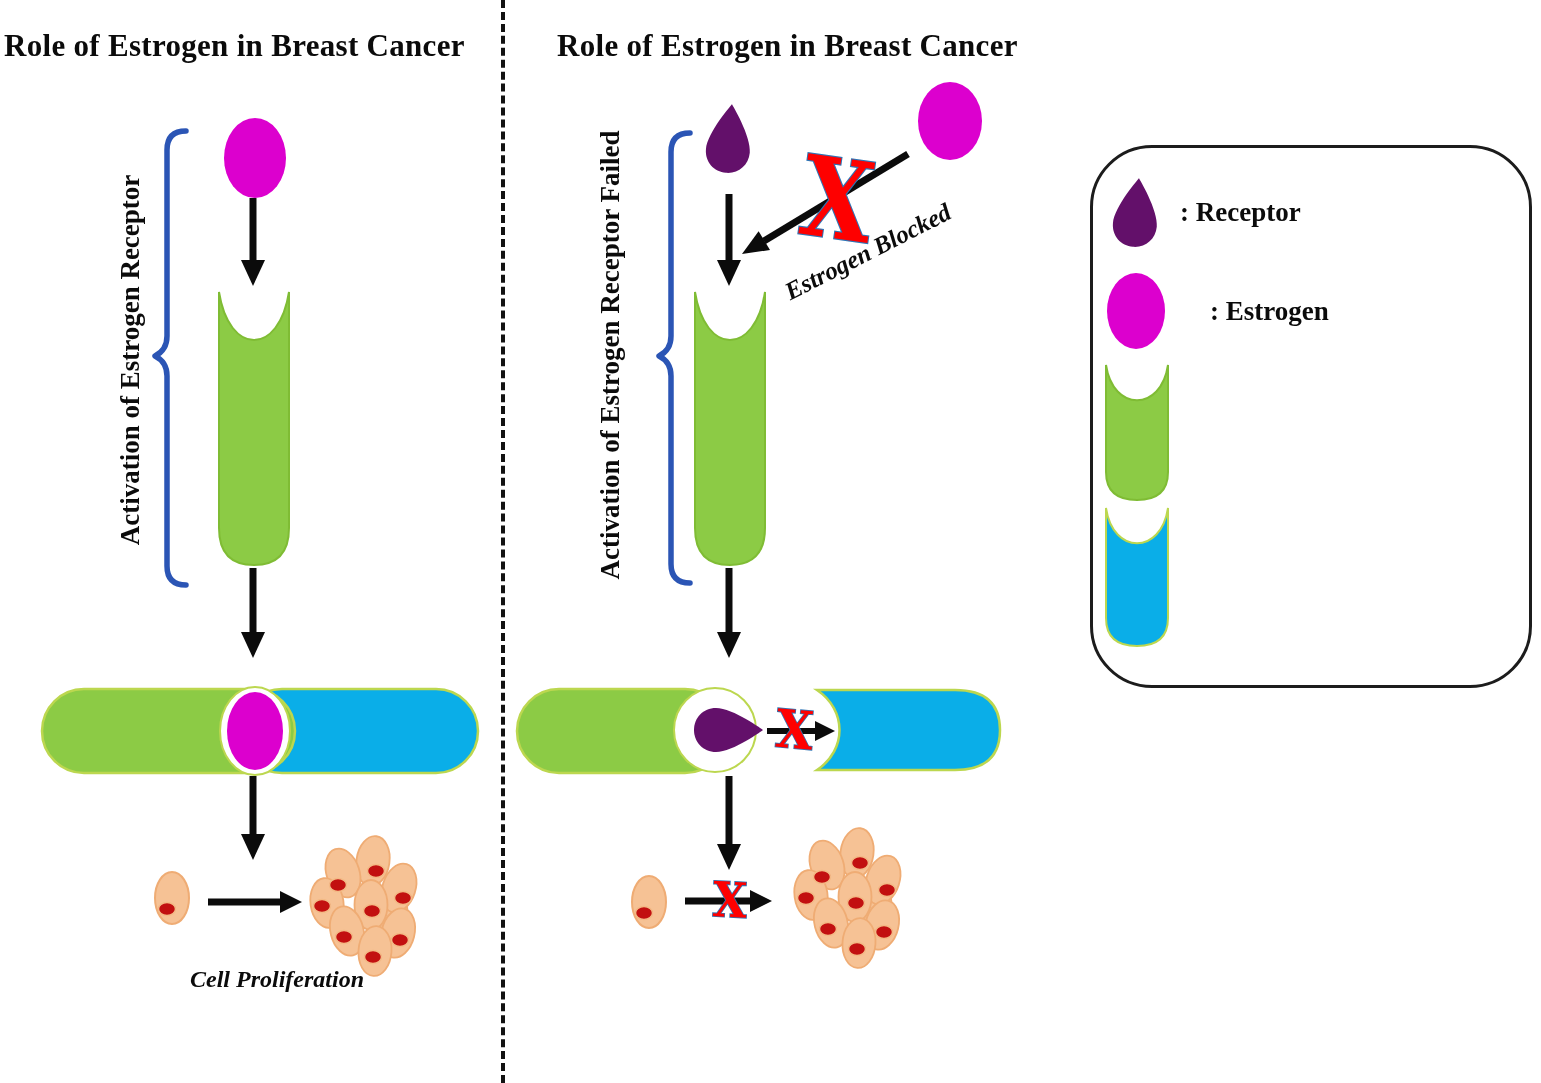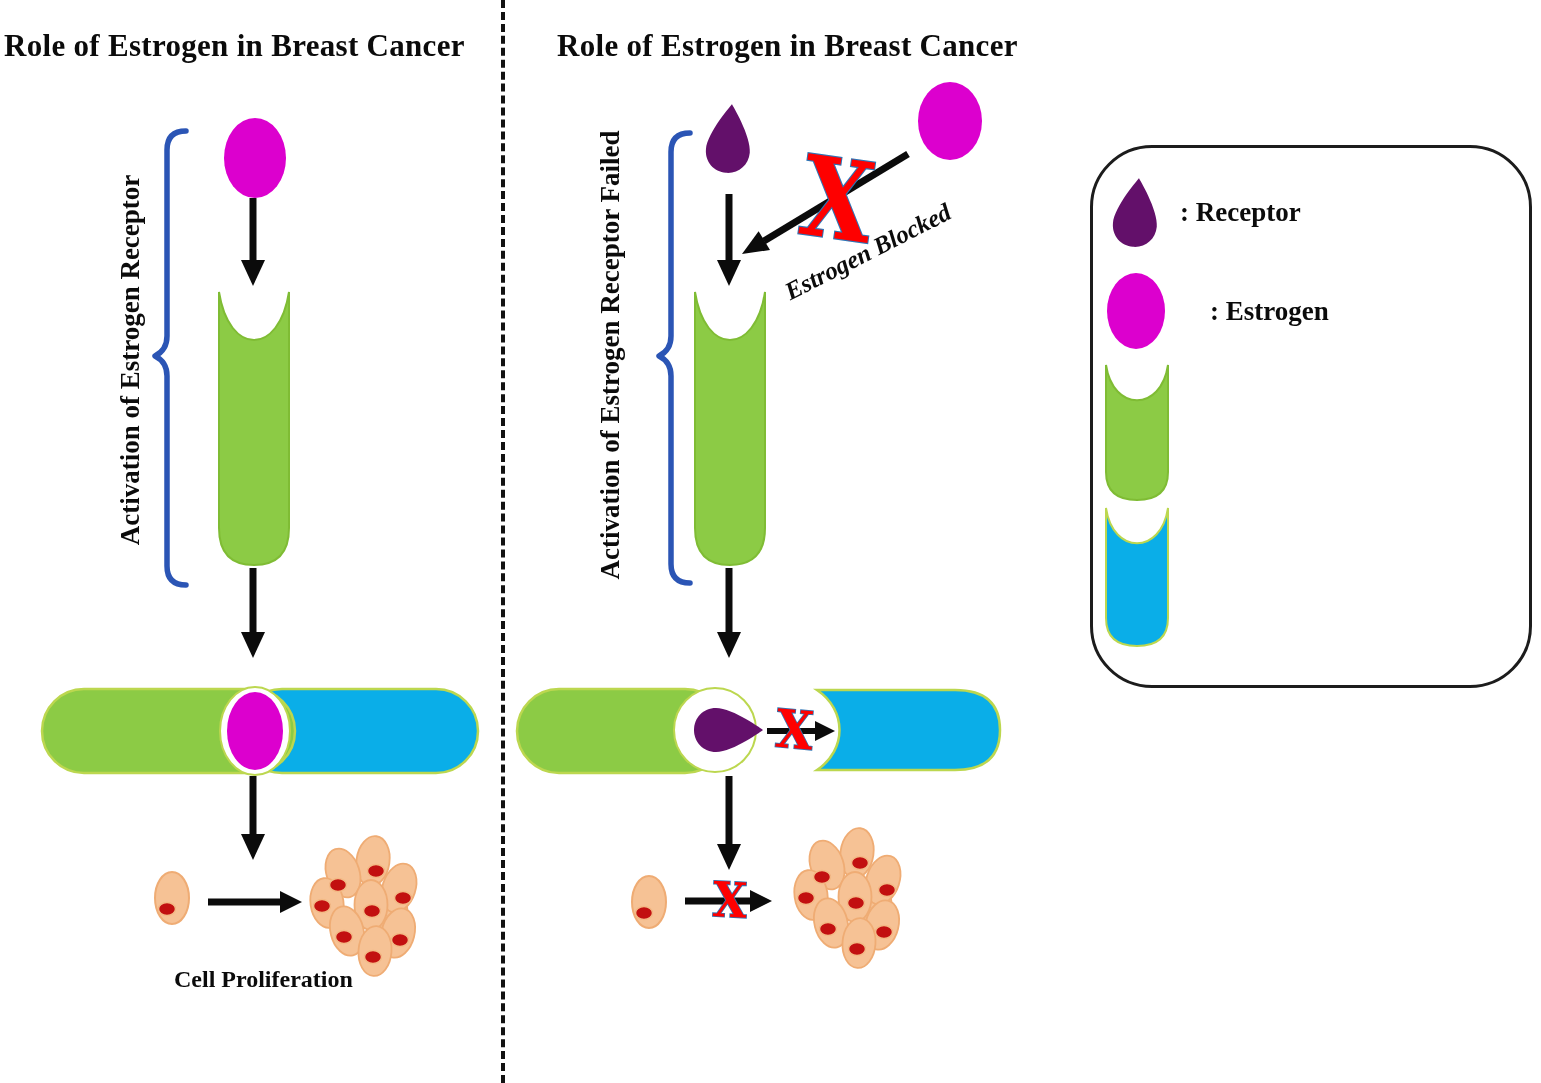--- a/index.html
+++ b/index.html
@@ -89,21 +89,21 @@
       <ellipse cx="73" cy="28" rx="8.5" ry="6.5" style="fill:var(--nucleus);stroke:#F3BA86" stroke-width="1.5"></ellipse>
       <ellipse cx="35" cy="42" rx="8.5" ry="6.5" style="fill:var(--nucleus);stroke:#F3BA86" stroke-width="1.5"></ellipse>
       <ellipse cx="100" cy="55" rx="8.5" ry="6.5" style="fill:var(--nucleus);stroke:#F3BA86" stroke-width="1.5"></ellipse>
       <ellipse cx="19" cy="63" rx="8.5" ry="6.5" style="fill:var(--nucleus);stroke:#F3BA86" stroke-width="1.5"></ellipse>
       <ellipse cx="69" cy="68" rx="8.5" ry="6.5" style="fill:var(--nucleus);stroke:#F3BA86" stroke-width="1.5"></ellipse>
       <ellipse cx="41" cy="94" rx="8.5" ry="6.5" style="fill:var(--nucleus);stroke:#F3BA86" stroke-width="1.5"></ellipse>
       <ellipse cx="97" cy="97" rx="8.5" ry="6.5" style="fill:var(--nucleus);stroke:#F3BA86" stroke-width="1.5"></ellipse>
       <ellipse cx="70" cy="114" rx="8.5" ry="6.5" style="fill:var(--nucleus);stroke:#F3BA86" stroke-width="1.5"></ellipse>
     </g>
   </svg>
-  <div class="abs caption" style="left:174px;top:966px;">Cell Proliferation</div>
+  <div class="abs caption" style="left:190px;top:966px;font-style:italic;">Cell Proliferation</div>
 
   <div class="abs vlabel" style="left:610px;top:355px;">Activation of Estrogen Receptor Failed</div>
   <svg class="abs" style="left:654px;top:130px;" width="42" height="458">
     <path d="M36,3 Q17,3 17,22 L17,206 Q17,220 5,226 Q17,232 17,246 L17,434 Q17,453 36,453" fill="none" style="stroke:var(--brace)" stroke-width="5.5" stroke-linecap="round" stroke-linejoin="round"></path>
   </svg>
 
   <svg class="abs" style="left:704px;top:102px;" width="52" height="70">
     <path d="M25,2 C25,2 3,32 3,49 C3,62 13,71 25,71 C37,71 47,62 47,49 C47,32 25,2 25,2 Z" transform="rotate(5 25 36)" style="fill:var(--purple)"></path>
   </svg>
 

